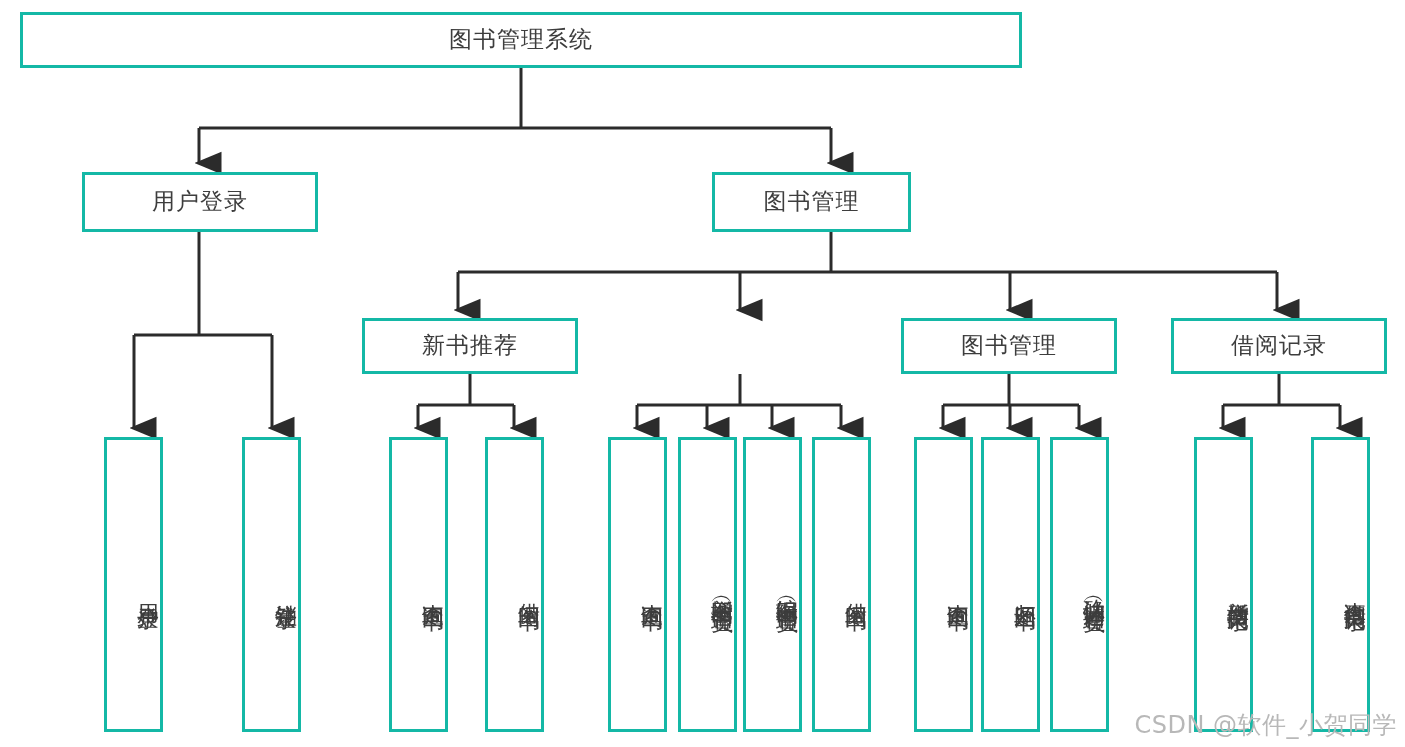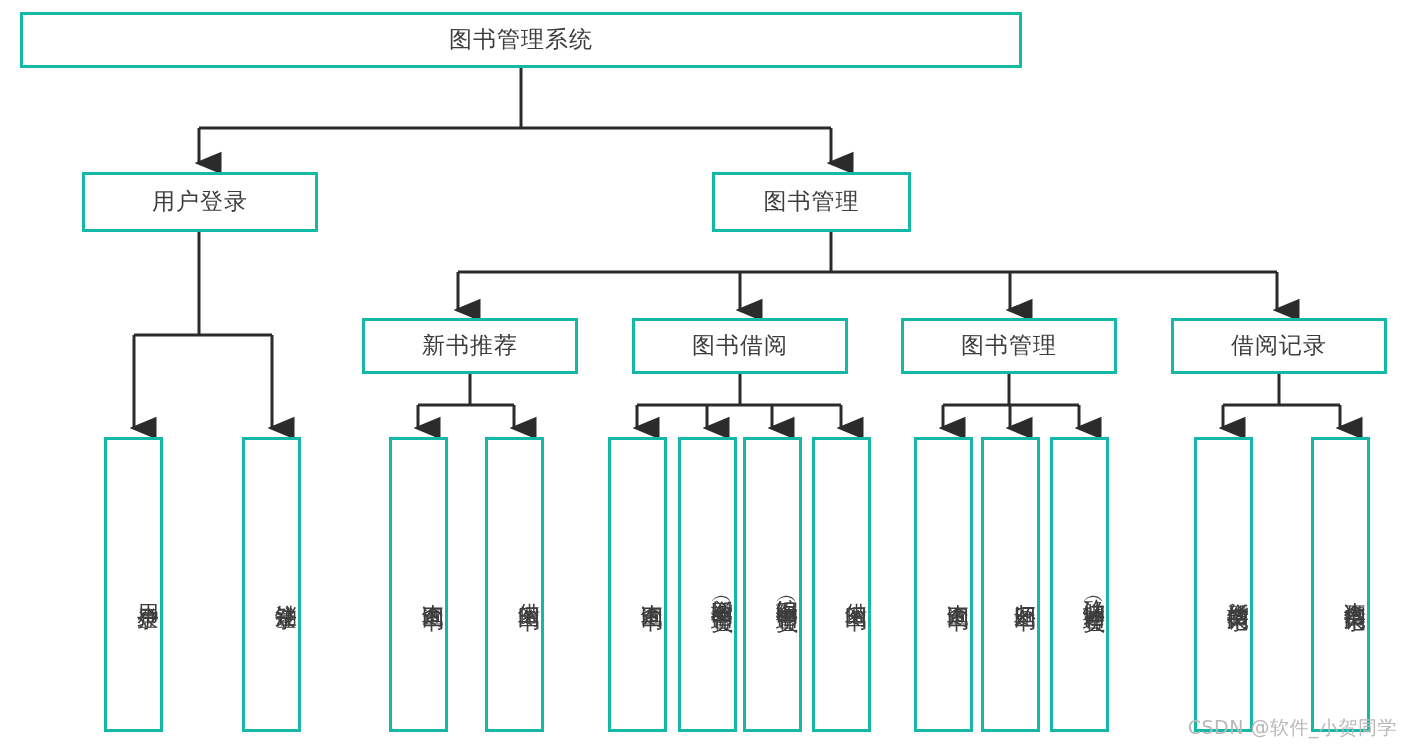--- a/index.html
+++ b/index.html
@@ -54,21 +54,21 @@
   }
   .node.vert .vlabel {
     writing-mode: vertical-rl;
     text-orientation: upright;
     display: block;
   }
   #watermark {
     position: absolute;
     right: 8px;
     bottom: 6px;
-    font-size: 19px;
+    font-size: 24px;
     color: #b8b8b8;
     letter-spacing: 0.5px;
     white-space: nowrap;
     font-family: "DejaVu Sans", "Liberation Sans", sans-serif;
   }
 </style>
 </head>
 <body>
 
 <div id="canvas">
@@ -130,23 +130,20 @@
   <div class="node horiz" style="left:82px; top:172px; width:236px; height:60px;">
     <span>用户登录</span>
   </div>
   <div class="node horiz" style="left:712px; top:172px; width:199px; height:60px;">
     <span>图书管理</span>
   </div>
 
   <div class="node horiz" style="left:362px; top:318px; width:216px; height:56px;">
     <span>新书推荐</span>
   </div>
-  <div class="node horiz" style="left:632px; top:318px; width:216px; height:56px;">
-    <span>图书借阅</span>
-  </div>
   <div class="node horiz" style="left:901px; top:318px; width:216px; height:56px;">
     <span>图书管理</span>
   </div>
   <div class="node horiz" style="left:1171px; top:318px; width:216px; height:56px;">
     <span>借阅记录</span>
   </div>
 
   <div class="node vert" style="left:104px; top:437px; width:59px; height:295px;">
     <span class="vlabel">用户登录</span>
   </div>

